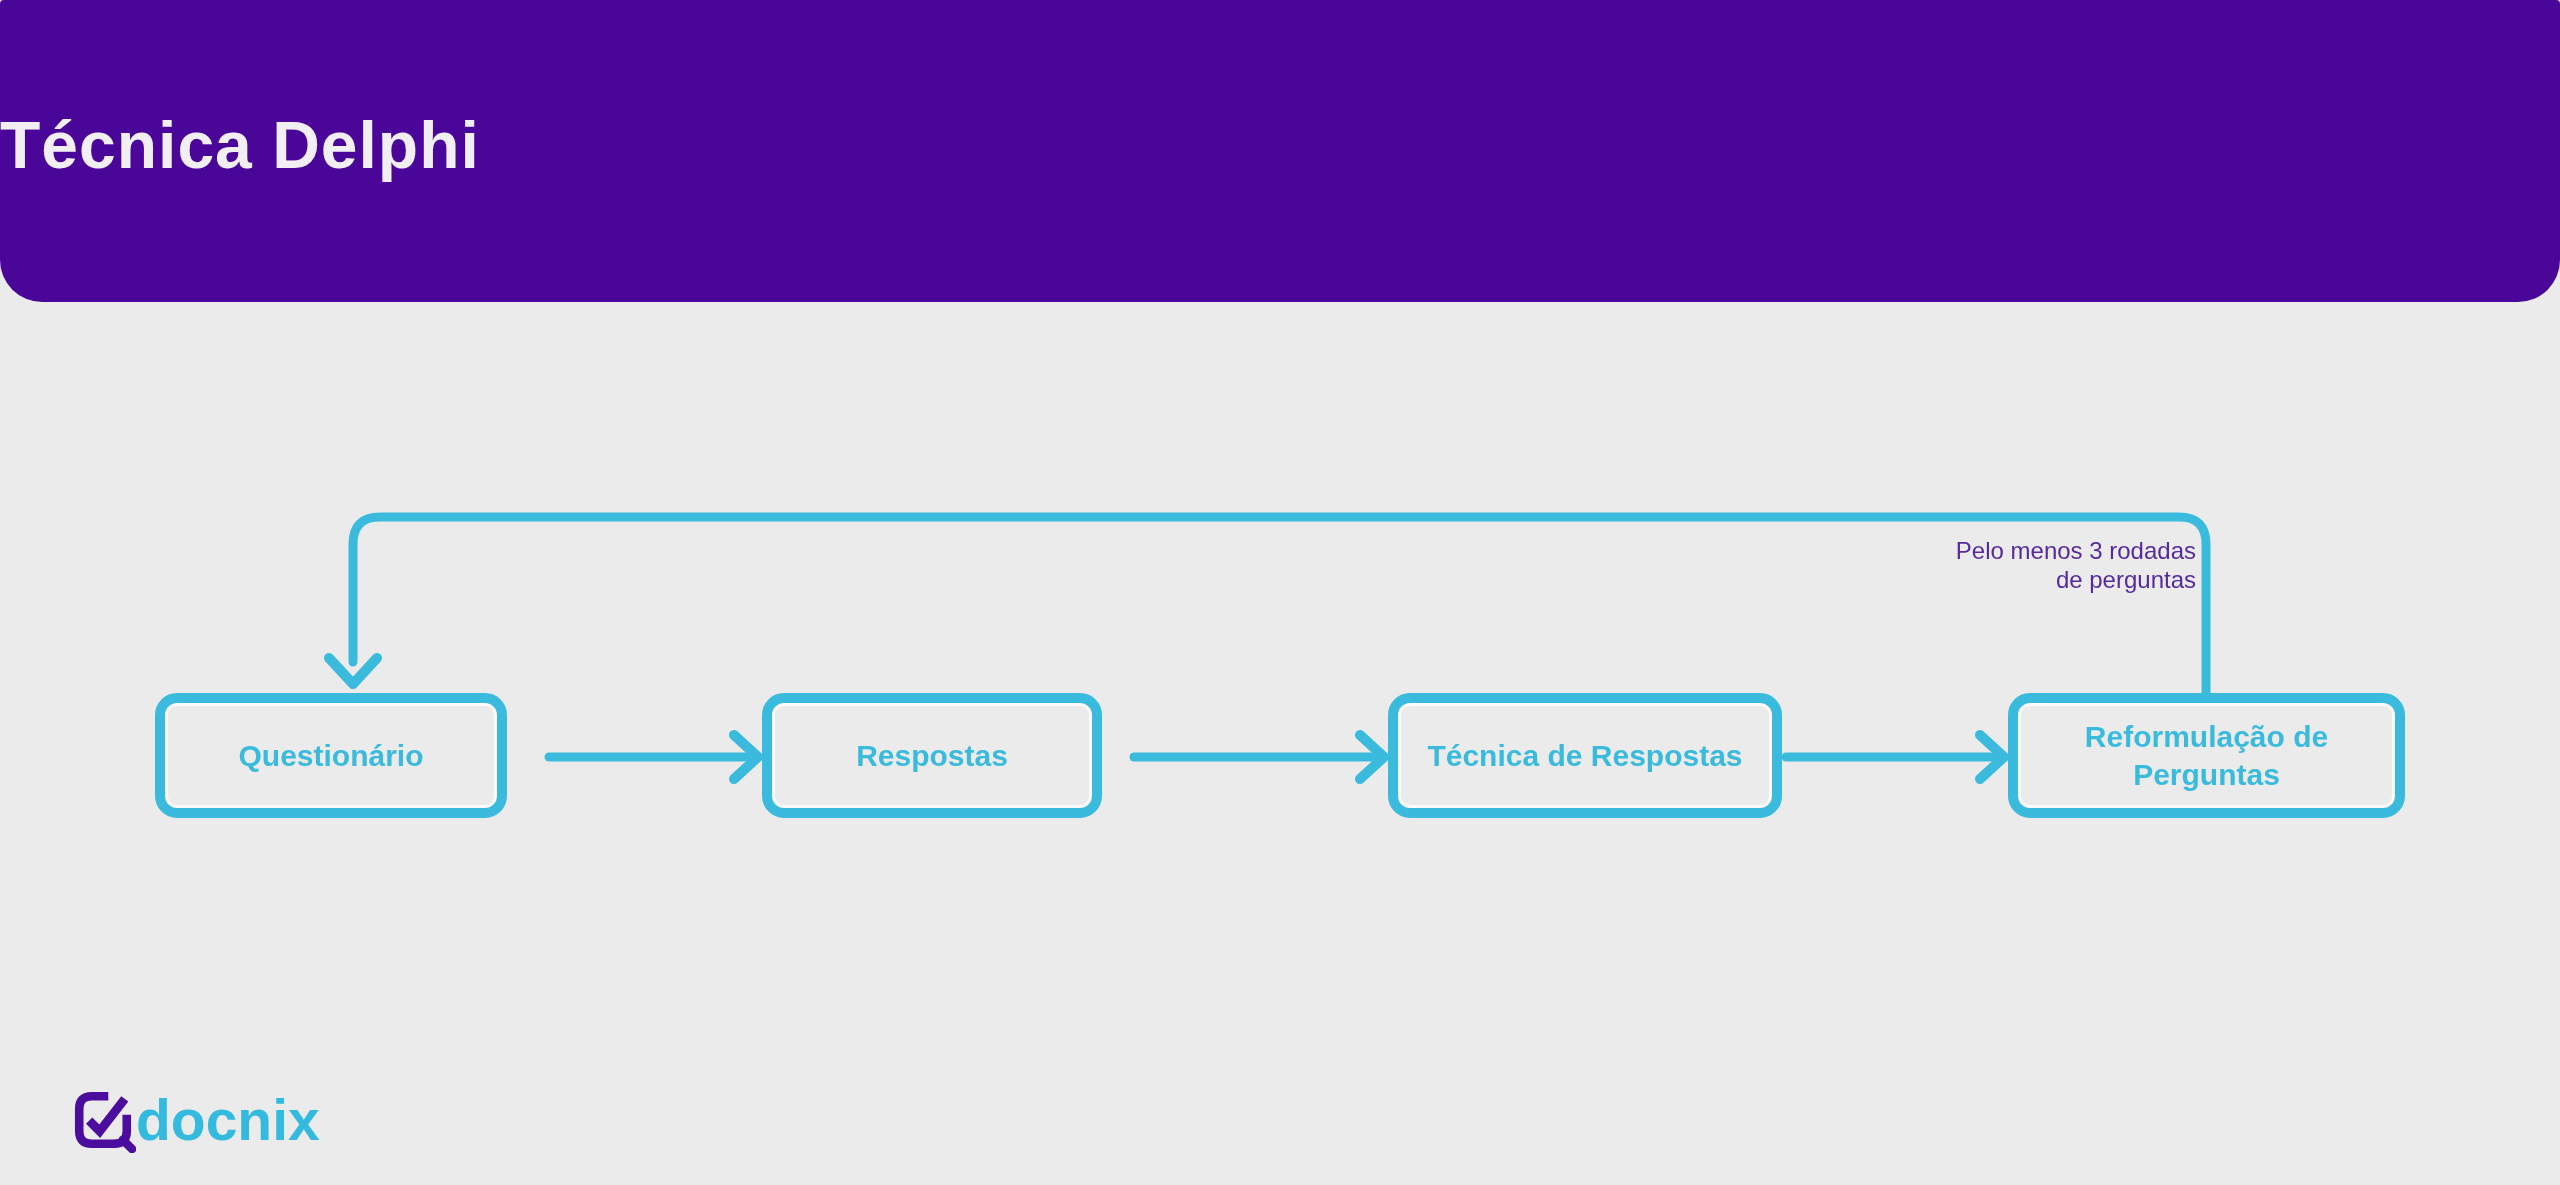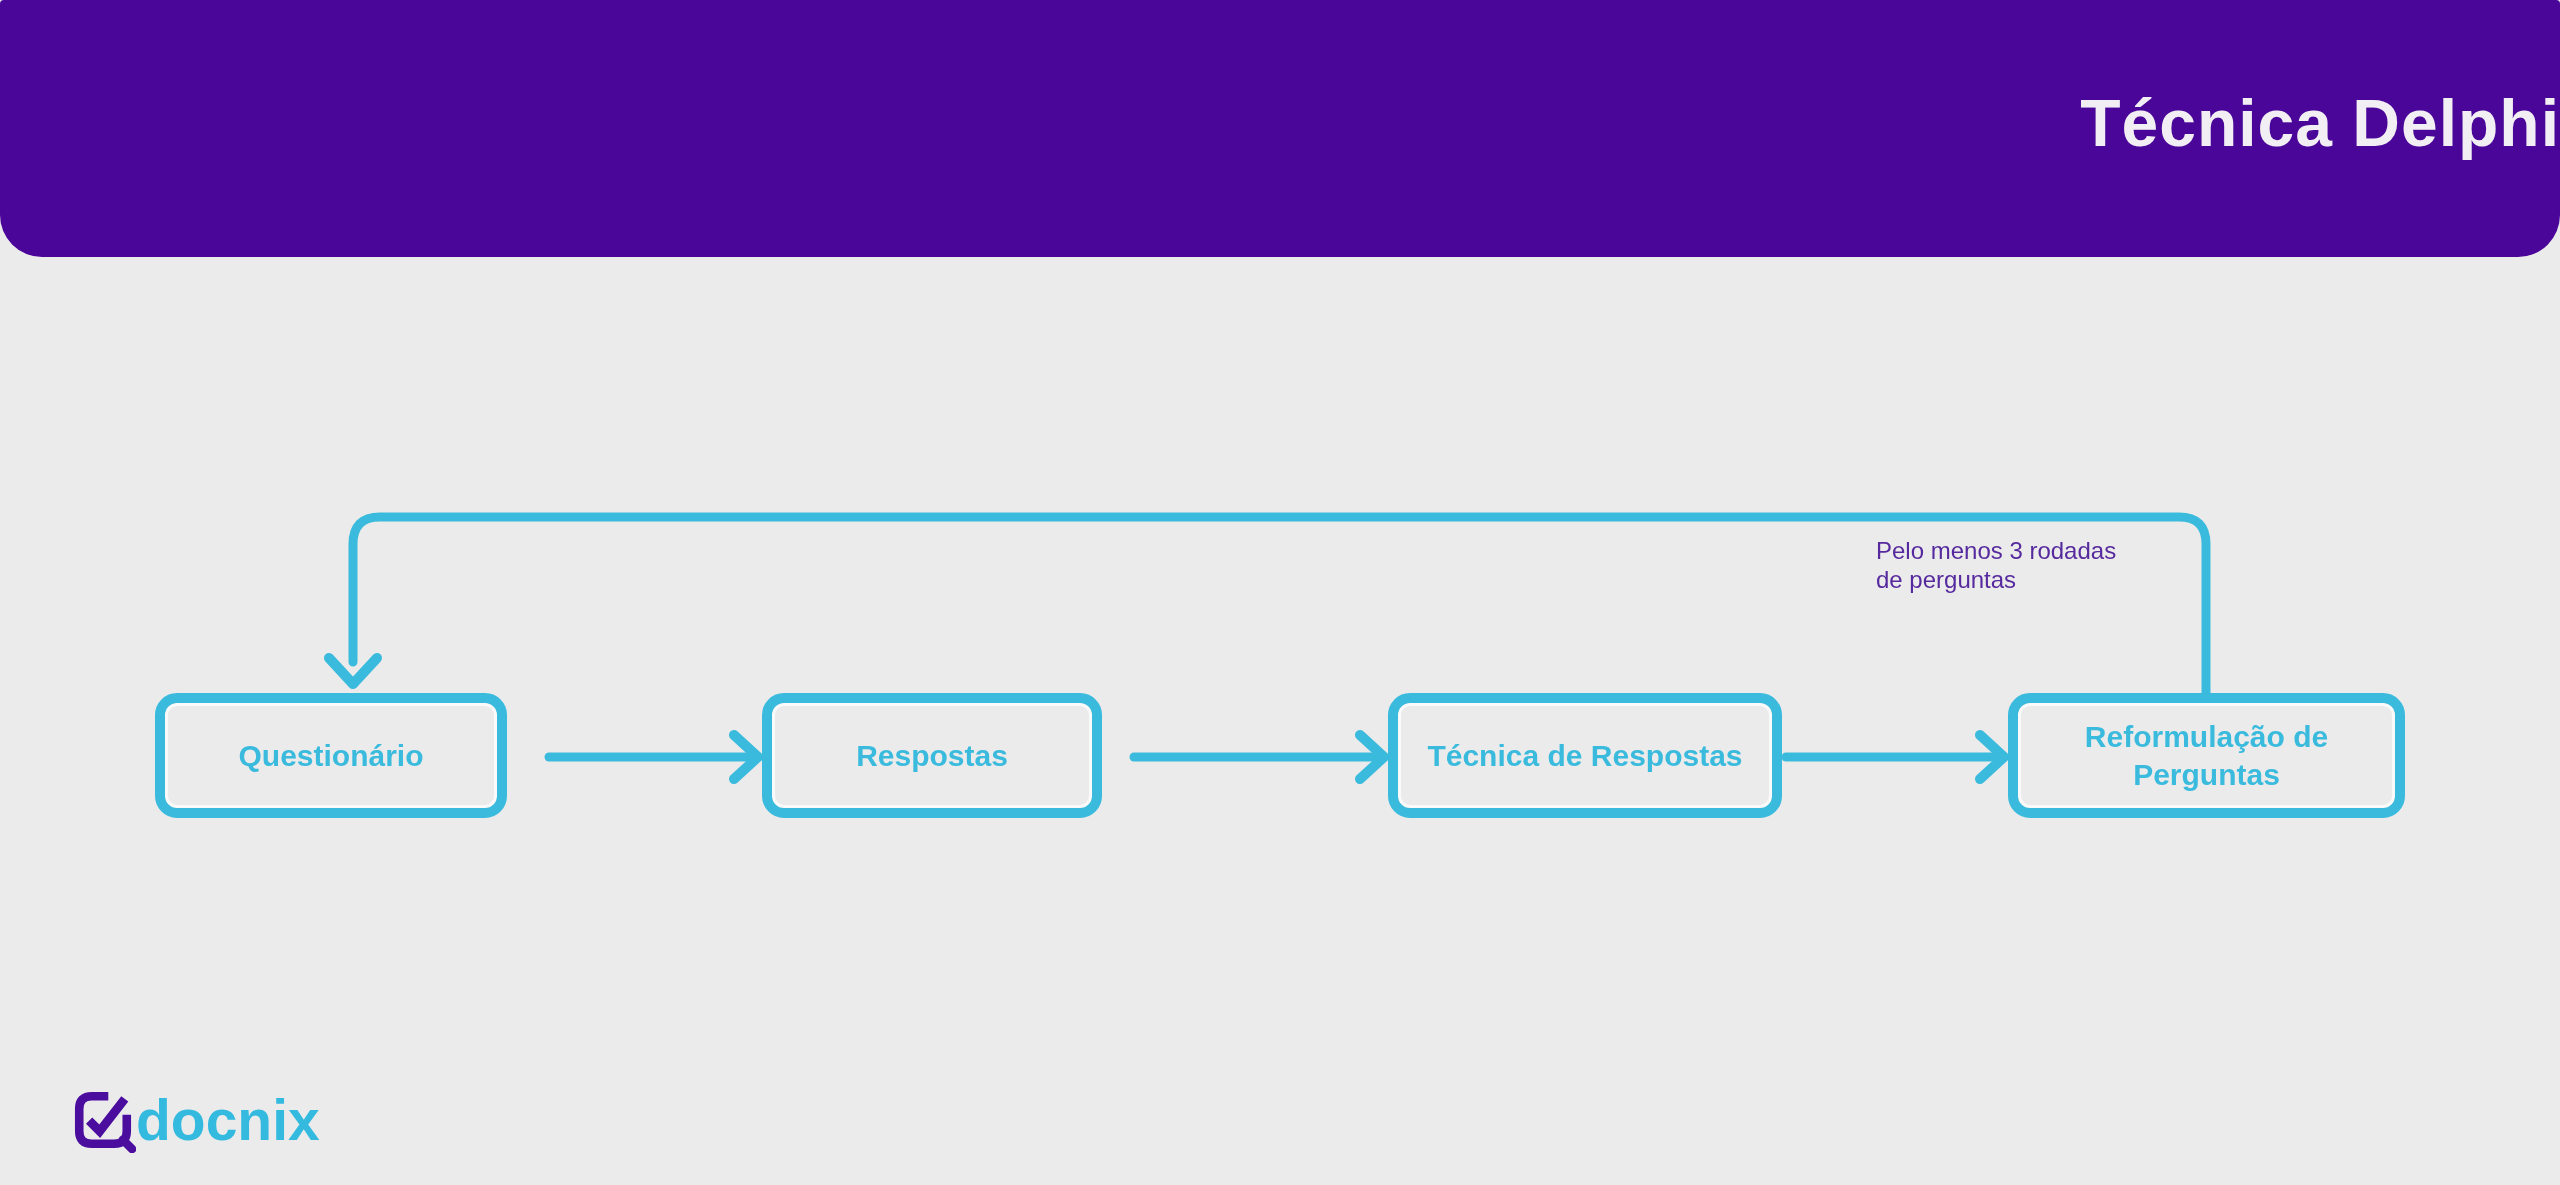--- a/index.html
+++ b/index.html
@@ -16,24 +16,24 @@
   body{font-family:"Liberation Sans","DejaVu Sans",sans-serif;}
   .canvas{
     position:relative;
     width:2560px;height:1185px;
     background:var(--background);
     overflow:hidden;
   }
   
   .header{
     position:absolute;left:0;top:0;
-    width:2560px;height:257px;
+    width:2560px;height:302px;
     background:var(--header-bg);
     border-radius:4px 4px 42px 42px;
-    display:flex;align-items:center;justify-content:flex-end;
+    display:flex;align-items:center;justify-content:flex-start;
   }
   .header h1{
     color:var(--title-text);
     font-size:66px;
     font-weight:800;
     letter-spacing:1px;
     padding-bottom:12px;
   }
   
   .connectors{
@@ -68,21 +68,21 @@
   }
   .node-1{left:155px;width:352px;}
   .node-2{left:762px;width:340px;}
   .node-3{left:1388px;width:394px;}
   .node-4{left:2008px;width:397px;padding:0 28px;justify-content:flex-end;}
   
   .loop-label{
     position:absolute;left:1876px;top:536px;width:320px;
     color:var(--loop-label-text);
     font-size:24px;font-weight:400;
-    text-align:left;line-height:1.22;
+    text-align:right;line-height:1.22;
     white-space:pre-line;
   }
   
   .brand{
     position:absolute;left:70px;top:1080px;height:80px;
     display:flex;align-items:center;
   }
   .brand-icon{width:66px;height:66px;}
   .brand-icon .logo-stroke{fill:none;stroke:var(--logo);}
   .brand-name{

